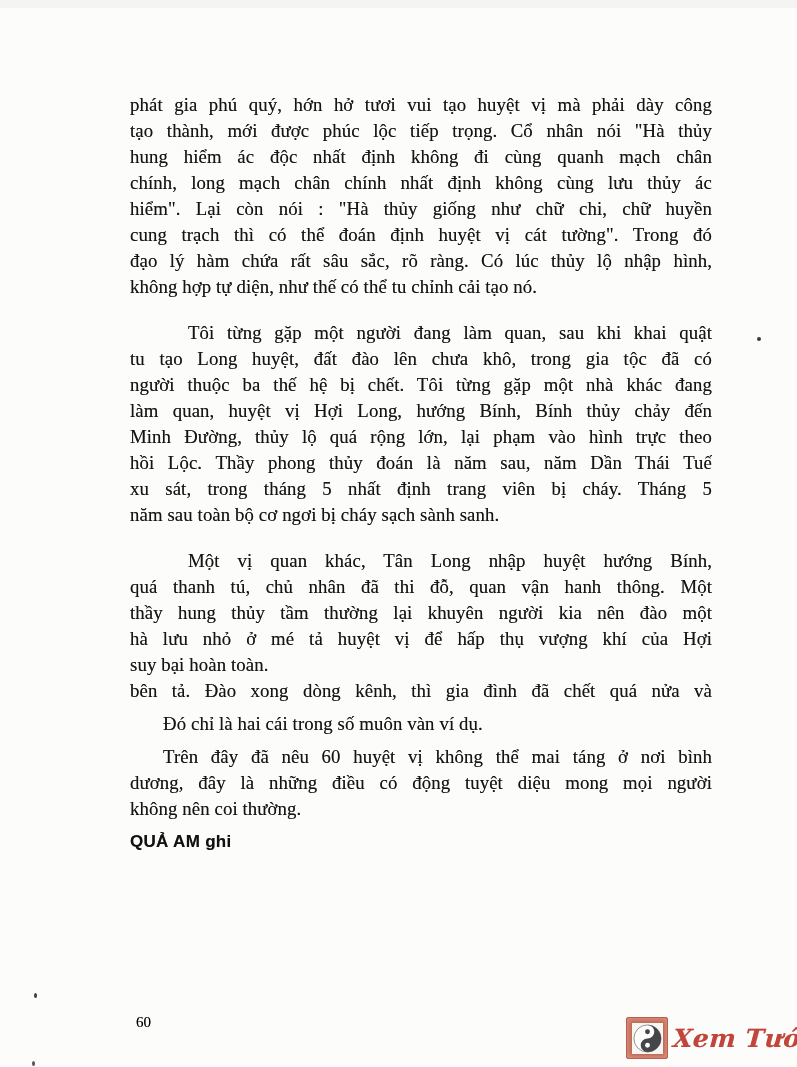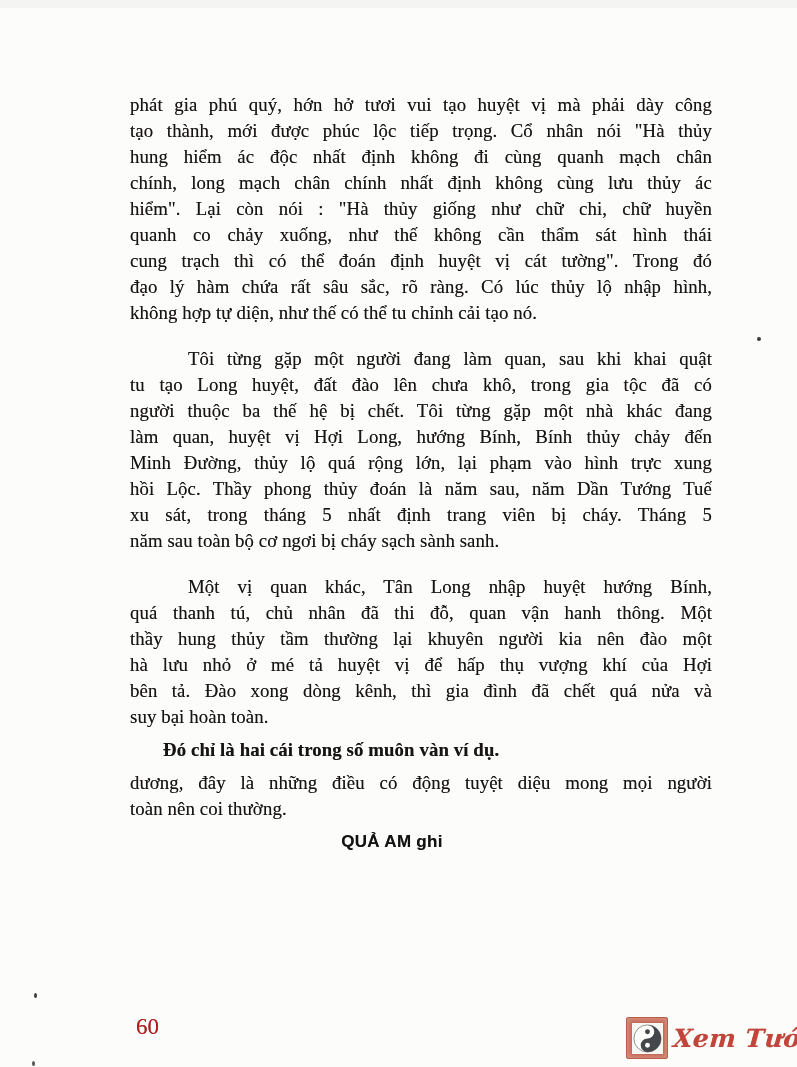--- a/index.html
+++ b/index.html
@@ -23,33 +23,33 @@
   }
   .paragraph{margin:0 0 7px 0;}
   .line{
     text-align:justify;
     text-align-last:justify;
     height:26px;overflow:hidden;
     white-space:nowrap0;
   }
   .line.last{text-align-last:left;}
   .paragraph.indent-lg .line.first{text-indent:58px;margin-top:20px;}
-  .paragraph.indent-sm .line.first{text-indent:33px;font-weight:bold;}
+  .paragraph.indent-sm .line.first{text-indent:33px;}
   .signature{
     margin:6px 58px 0 0;
-    text-align:center;
+    text-align:left;
     font-family:"Liberation Sans","DejaVu Sans",sans-serif;
     font-weight:bold;
     font-size:17px;
     color:#121212;
     letter-spacing:0.3px;
   }
   .page-number{
     position:absolute;left:136px;top:1006px;
-    font-size:23px;color:#b91c1c;
+    font-size:15px;color:#000000;
     text-shadow:0 0 0.5px rgba(0,0,0,0.5);
   }
   
   .watermark{
     position:absolute;left:626px;top:1009px;
     display:flex;align-items:center;gap:5px;
   }
   .wm-frame{
     width:42px;height:42px;border-radius:3px;
     background:#ca7260;
@@ -83,49 +83,49 @@
 <div class="page">
 
   <main class="text-block">
     <div id="paragraphs">
         <div class="paragraph indent-none">
           <div class="line first">phát gia phú quý, hớn hở tươi vui tạo huyệt vị mà phải dày công</div>
           <div class="line">tạo thành, mới được phúc lộc tiếp trọng. Cổ nhân nói "Hà thủy</div>
           <div class="line">hung hiểm ác độc nhất định không đi cùng quanh mạch chân</div>
           <div class="line">chính, long mạch chân chính nhất định không cùng lưu thủy ác</div>
           <div class="line">hiểm". Lại còn nói : "Hà thủy giống như chữ chi, chữ huyền</div>
-          <div class="line">quanh co chảy xuống, như thế không cần thẩm sát hình thái</div>
           <div class="line">cung trạch thì có thể đoán định huyệt vị cát tường". Trong đó</div>
           <div class="line">đạo lý hàm chứa rất sâu sắc, rõ ràng. Có lúc thủy lộ nhập hình,</div>
           <div class="line last">không hợp tự diện, như thế có thể tu chỉnh cải tạo nó.</div>
         </div>
         <div class="paragraph indent-lg">
           <div class="line first">Tôi từng gặp một người đang làm quan, sau khi khai quật</div>
           <div class="line">tu tạo Long huyệt, đất đào lên chưa khô, trong gia tộc đã có</div>
           <div class="line">người thuộc ba thế hệ bị chết. Tôi từng gặp một nhà khác đang</div>
           <div class="line">làm quan, huyệt vị Hợi Long, hướng Bính, Bính thủy chảy đến</div>
-          <div class="line">Minh Đường, thủy lộ quá rộng lớn, lại phạm vào hình trực xung</div>
-          <div class="line">hồi Lộc. Thầy phong thủy đoán là năm sau, năm Dần Tướng Tuế</div>
+          <div class="line">Minh Đường, thủy lộ quá rộng lớn, lại phạm vào hình trực theo</div>
+          <div class="line">hồi Lộc. Thầy phong thủy đoán là năm sau, năm Dần Thái Tuế</div>
           <div class="line">xu sát, trong tháng 5 nhất định trang viên bị cháy. Tháng 5</div>
           <div class="line last">năm sau toàn bộ cơ ngơi bị cháy sạch sành sanh.</div>
         </div>
         <div class="paragraph indent-lg">
           <div class="line first">Một vị quan khác, Tân Long nhập huyệt hướng Bính,</div>
           <div class="line">quá thanh tú, chủ nhân đã thi đỗ, quan vận hanh thông. Một</div>
           <div class="line">thầy hung thủy tầm thường lại khuyên người kia nên đào một</div>
           <div class="line">hà lưu nhỏ ở mé tả huyệt vị để hấp thụ vượng khí của Hợi</div>
+          <div class="line last">suy bại hoàn toàn.</div>
           <div class="line">bên tả. Đào xong dòng kênh, thì gia đình đã chết quá nửa và</div>
-          <div class="line last">suy bại hoàn toàn.</div>
         </div>
         <div class="paragraph indent-sm">
           <div class="line first last">Đó chỉ là hai cái trong số muôn vàn ví dụ.</div>
         </div>
         <div class="paragraph indent-sm">
+          <div class="line first">Trên đây đã nêu 60 huyệt vị không thể mai táng ở nơi bình</div>
           <div class="line">dương, đây là những điều có động tuyệt diệu mong mọi người</div>
-          <div class="line last">toàn nên coi thường.</div>
+          <div class="line last">không nên coi thường.</div>
         </div>
       </div>
     <div class="signature">QUẢ AM ghi</div>
   </main>
 
   <div class="page-number">60</div>
 
   <div class="watermark">
     <span class="wm-frame">
       <span class="wm-frame-inner">

